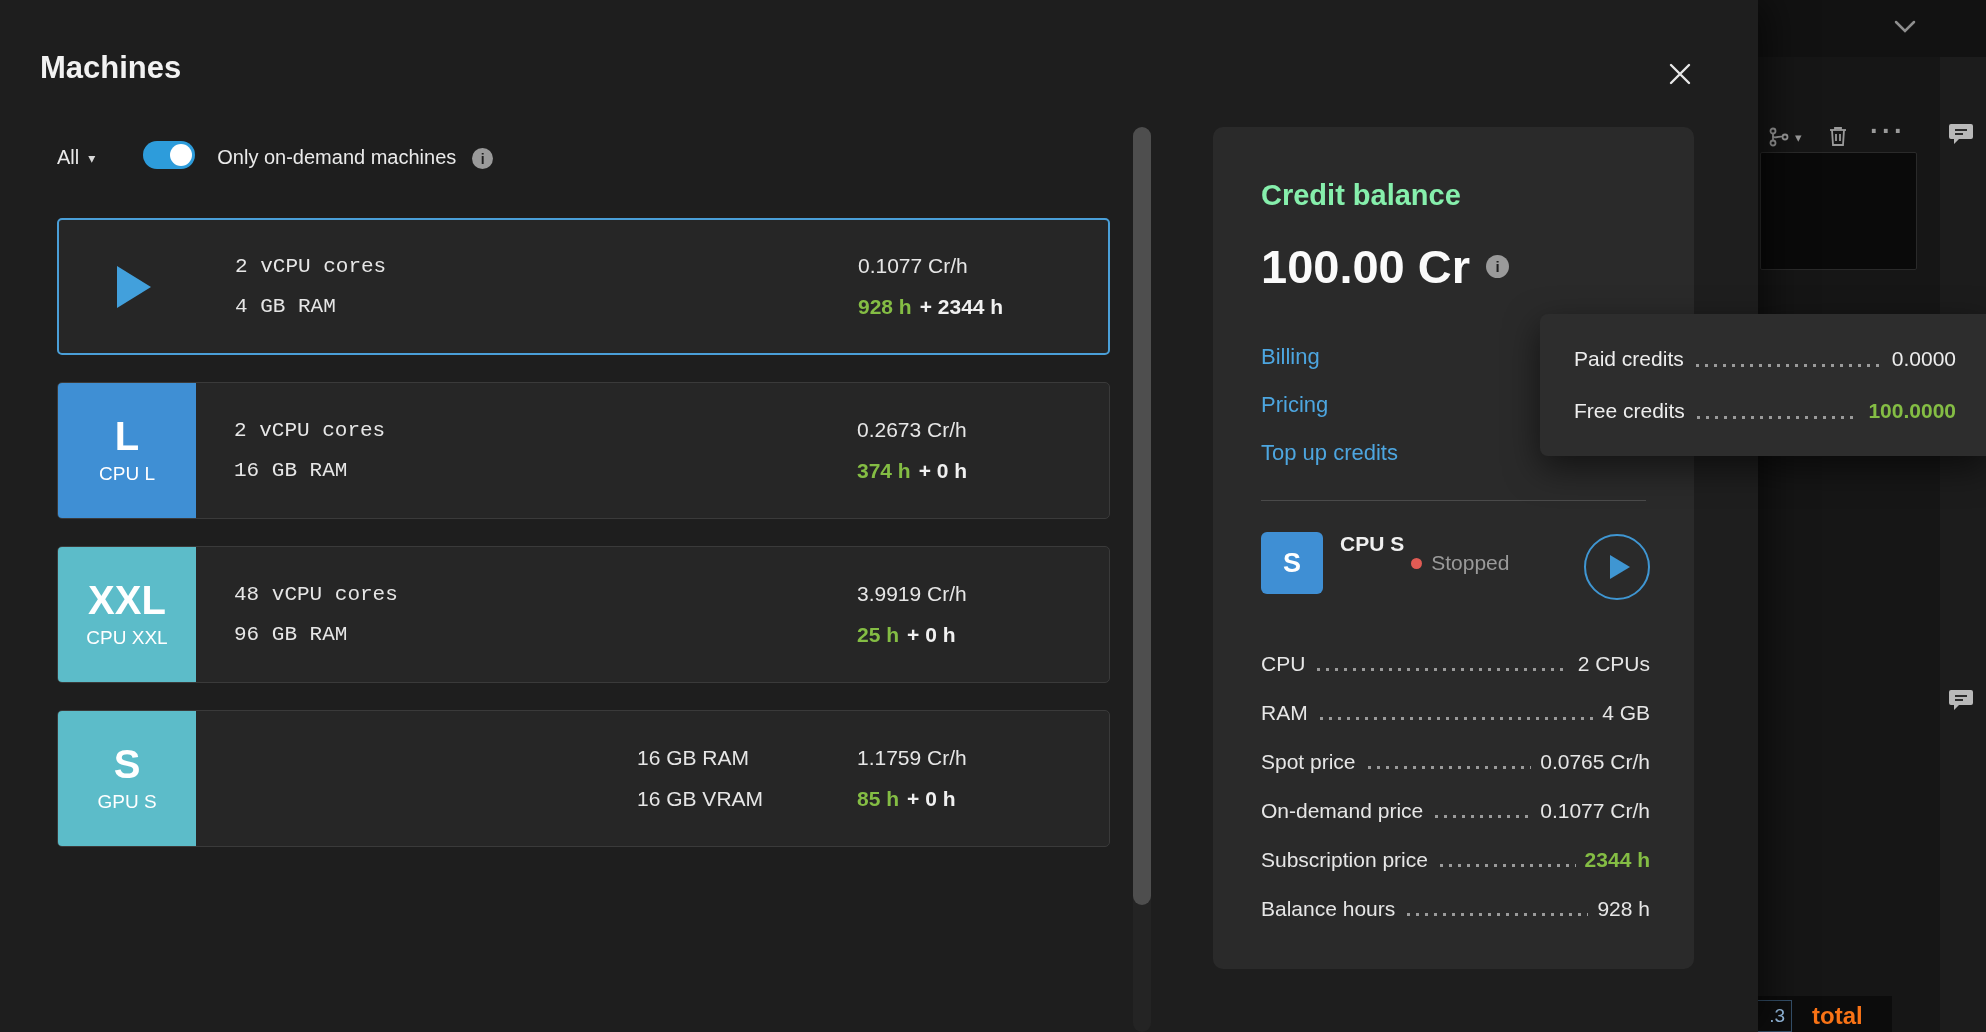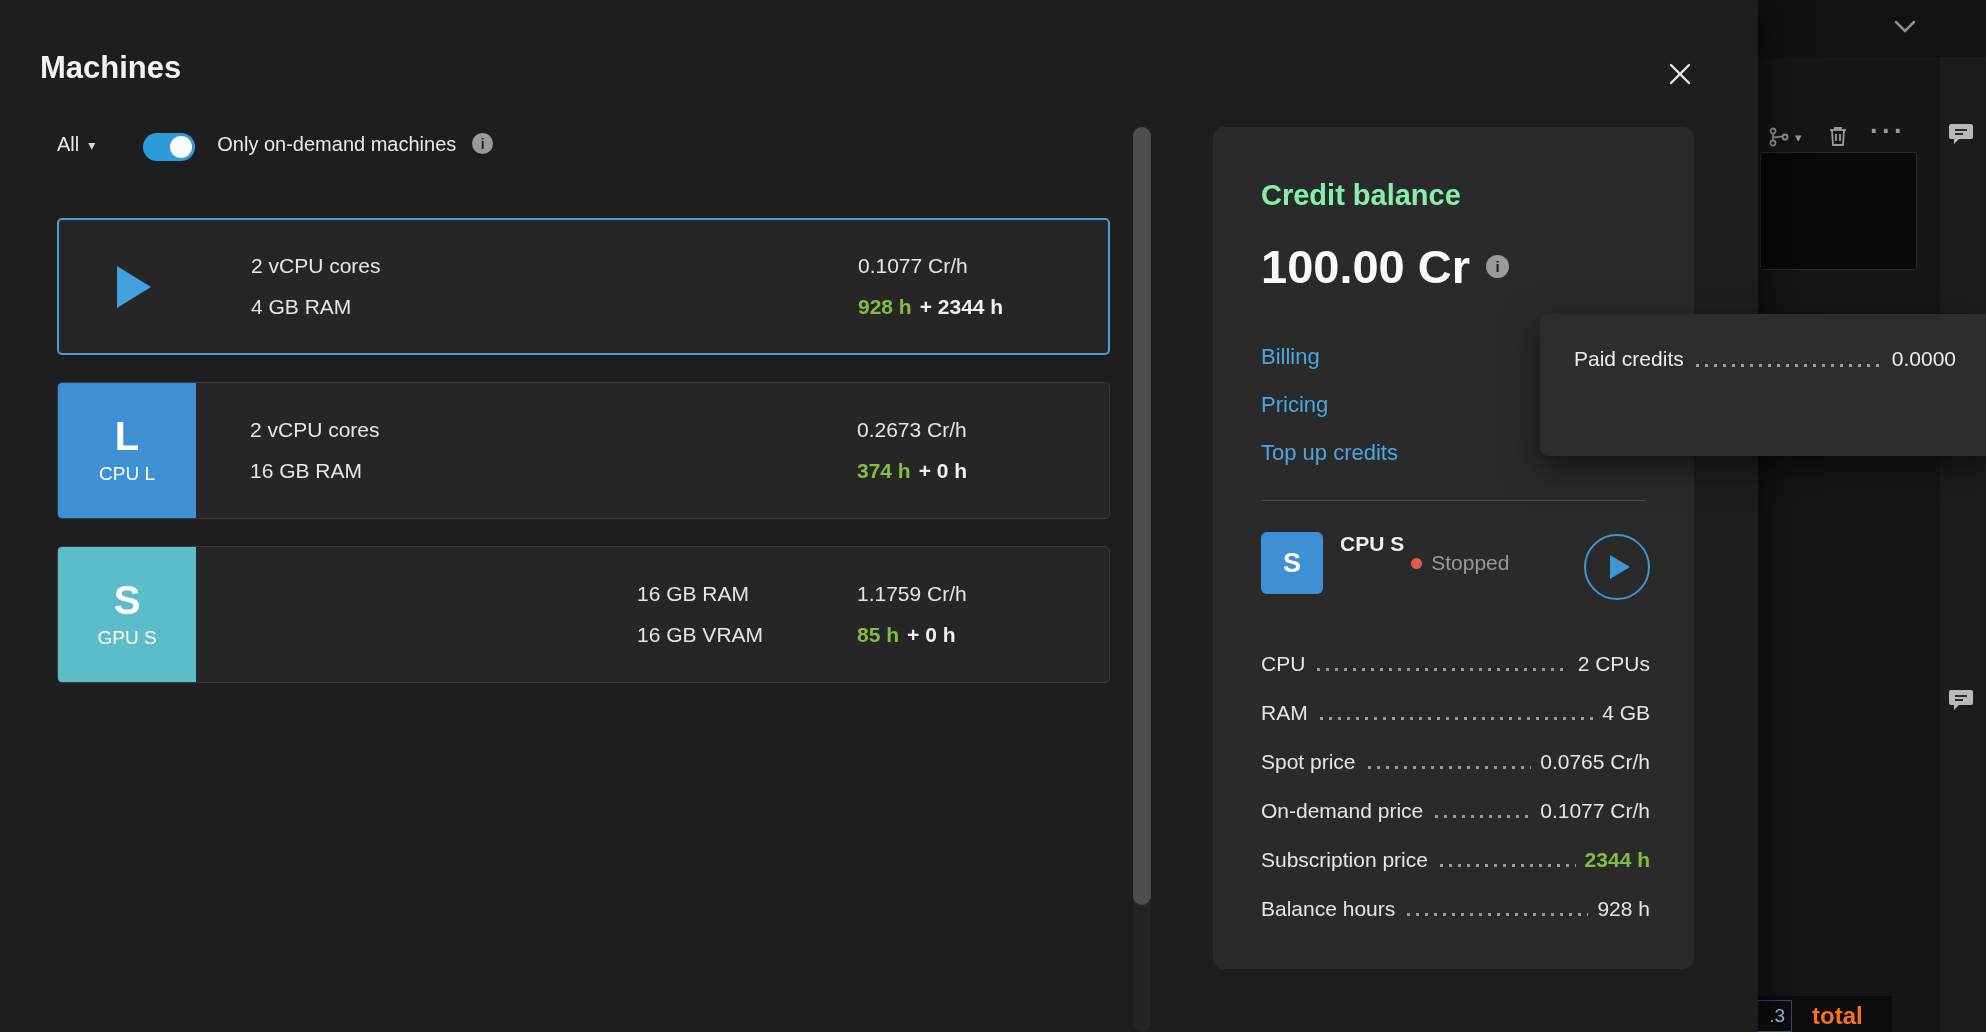--- a/index.html
+++ b/index.html
@@ -29,39 +29,39 @@
   .black-panel{position:absolute;left:1760px;top:152px;width:157px;height:118px;background:#0a0a0a;border:1px solid #2a2a2a;border-radius:2px;}
   .bottom-strip{position:absolute;left:1740px;top:996px;width:152px;height:36px;background:#0c0c0c;z-index:4;}
   .bottom-cell{position:absolute;left:1746px;top:1000px;width:46px;height:32px;background:#0e0e0e;border:1px solid #35506a;color:#9cc3e8;font-size:19px;display:flex;align-items:center;justify-content:flex-end;padding-right:6px;z-index:5;}
   .total-label{position:absolute;left:1812px;top:1002px;font-size:24px;font-weight:700;color:#f97316;z-index:5;}
 
   
   .modal{position:absolute;left:0;top:0;width:1758px;height:1032px;background:#1e1e1e;z-index:10;box-shadow:10px 0 36px rgba(0,0,0,0.55);}
   .modal-title{position:absolute;left:40px;top:50px;font-size:31px;font-weight:700;color:#f2f2f2;}
   .close-btn{position:absolute;left:1662px;top:56px;width:36px;height:36px;background:none;border:none;cursor:pointer;display:flex;align-items:center;justify-content:center;}
 
-  .filter-row{position:absolute;left:57px;top:133px;height:36px;display:flex;align-items:flex-start;font-size:20px;color:#eaeaea;}
+  .filter-row{position:absolute;left:57px;top:133px;height:36px;display:flex;align-items:flex-end;font-size:20px;color:#eaeaea;}
   .dropdown{display:flex;align-items:center;gap:9px;cursor:pointer;}
   .dropdown .caret{font-size:14px;color:#d8d8d8;}
   .toggle{margin-left:48px;width:52px;height:28px;border-radius:14px;background:var(--toggle-blue);position:relative;cursor:pointer;flex:none;}
   .toggle .knob{position:absolute;right:3px;top:3px;width:22px;height:22px;border-radius:50%;background:#fff;}
   .toggle-label{margin-left:22px;}
   .info{width:21px;height:21px;border-radius:50%;background:#9a9a9a;color:#1e1e1e;font-size:14px;font-weight:700;display:inline-flex;align-items:center;justify-content:center;flex:none;}
   .filter-row .info{margin-left:16px;}
 
   
   .machine-list{position:absolute;left:57px;top:218px;width:1053px;}
   .machine-card{position:relative;height:137px;background:#262626;border:1px solid #3a3a3a;border-radius:5px;margin-bottom:27px;cursor:pointer;}
   .machine-card.selected{border:2px solid var(--sel-border);}
   .badge{position:absolute;left:0;top:0;bottom:0;width:138px;border-radius:4px 0 0 4px;color:#fff;display:flex;flex-direction:column;align-items:center;justify-content:center;}
   .badge-letter{font-size:40px;font-weight:700;line-height:1;}
   .badge-label{font-size:19px;margin-top:7px;}
   .play-tri{position:absolute;left:58px;top:50%;transform:translateY(-50%);width:0;height:0;border-left:34px solid #42a0dc;border-top:21px solid transparent;border-bottom:21px solid transparent;}
   .col{position:absolute;top:0;bottom:0;display:flex;flex-direction:column;justify-content:center;gap:17px;font-size:21px;color:var(--text);}
-  .col-specs{left:192px;}
+  .col-specs{left:176px;font-family:Liberation Mono, monospace;}
   .col-mem{left:579px;}
   .col-price{left:799px;}
   .hours{font-weight:700;color:#f0f0f0;}
   .hours .rest{margin-left:8px;}
   .green{color:var(--green);font-weight:700;}
 
   
   .scrollbar{position:absolute;left:1133px;top:127px;width:18px;height:905px;background:#242424;border-radius:9px;}
   .scroll-thumb{position:absolute;left:0;top:0;width:100%;height:86%;background:#4e4e4e;border-radius:9px;}
 
@@ -195,20 +195,36 @@
         </div>
         <div class="col col-price">
           <div>0.2673 Cr/h</div>
           <div class="hours">
             <span class="green">374 h</span><span class="rest">+ 0 h</span>
           </div>
         </div>
       </div>
 
 
+      <div class="machine-card">
+        <div class="badge" style="background: rgb(92, 188, 201);">
+          <div class="badge-letter">XXL</div>
+          <div class="badge-label">CPU XXL</div>
+        </div>
+        <div class="col col-specs">
+          <div>48 vCPU cores</div>
+          <div>96 GB RAM</div>
+        </div>
+        <div class="col col-price">
+          <div>3.9919 Cr/h</div>
+          <div class="hours">
+            <span class="green">25 h</span><span class="rest">+ 0 h</span>
+          </div>
+        </div>
+      </div>
 
       <div class="machine-card">
         <div class="badge" style="background: rgb(92, 188, 201);">
           <div class="badge-letter">S</div>
           <div class="badge-label">GPU S</div>
         </div>
         <div class="col col-mem">
           <div>16 GB RAM</div>
           <div>16 GB VRAM</div>
         </div>
@@ -293,15 +309,20 @@
       </div>
     </aside>
   </div>
 
   <div class="tooltip">
     <div class="tt-row">
       <span class="lbl">Paid credits</span>
         <span class="dots"></span>
         <span class="val">0.0000</span>
     </div>
+    <div class="tt-row">
+      <span class="lbl">Free credits</span>
+        <span class="dots"></span>
+        <span class="val green">100.0000</span>
+    </div>
   </div>
 
 </div>
 
 </body></html>

